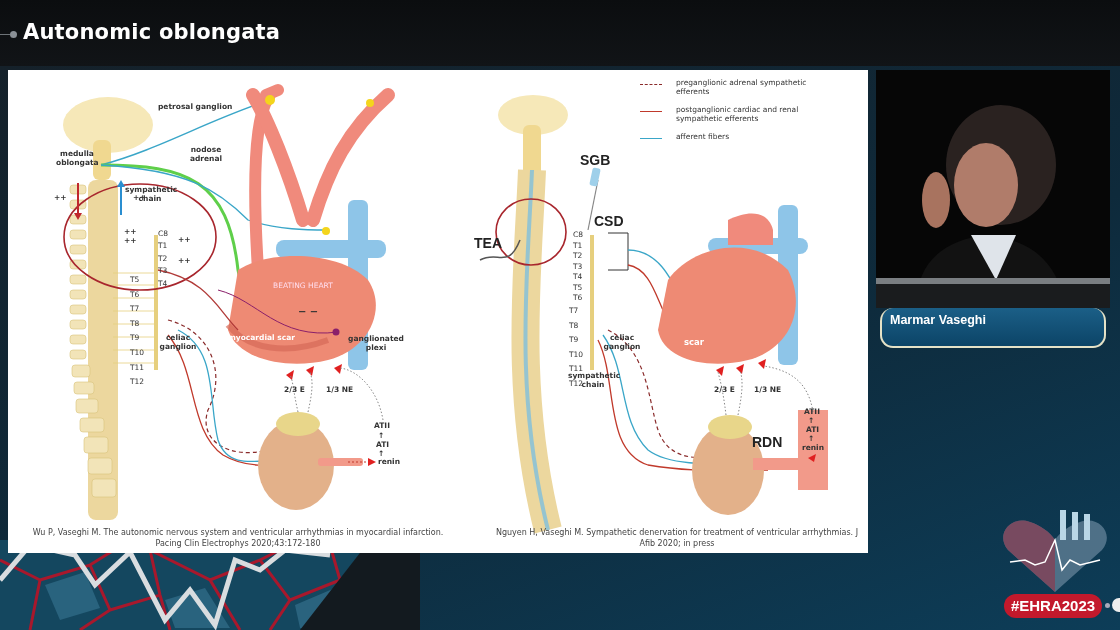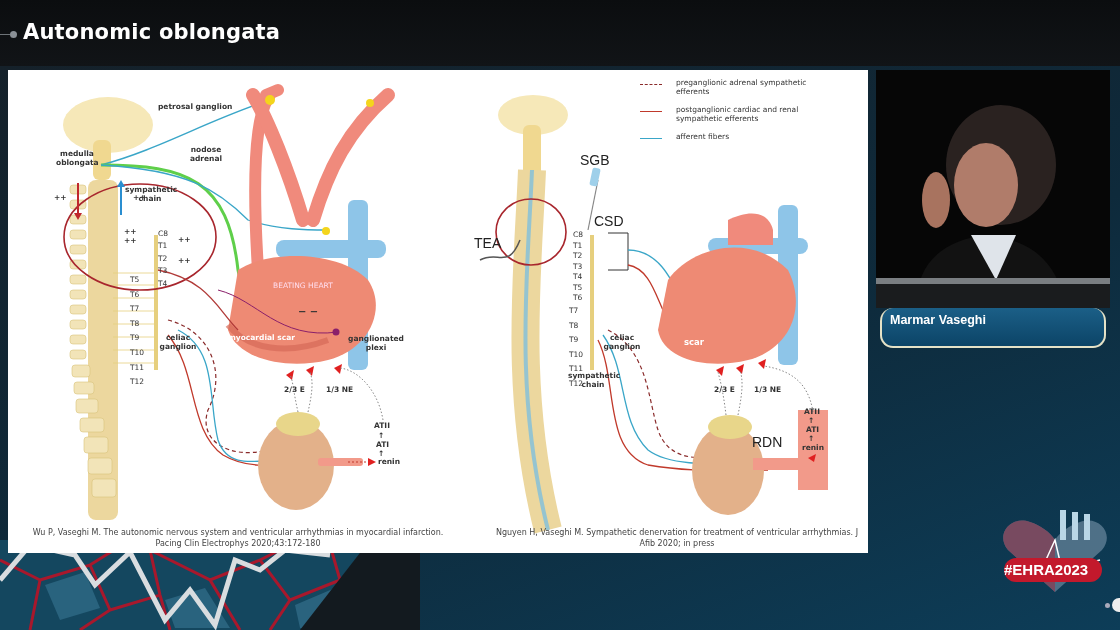--- a/index.html
+++ b/index.html
@@ -8,26 +8,26 @@
   .title-dot { position: absolute; left: 10px; top: 31px; width: 7px; height: 7px; border-radius: 50%; background: #8a9096; }
   .title-line { position: absolute; left: 0; top: 34px; width: 10px; height: 1px; background: #6d7378; }
   .slide-title { position: absolute; left: 23px; top: 20px; color: #fff; font-weight: bold; font-size: 21px; letter-spacing: 0.2px; }
   .bg-lower { position: absolute; left: 0; top: 66px; width: 1120px; height: 564px; background: linear-gradient(160deg,#15212a 0%,#0e2a3b 55%,#0d3d58 100%); }
   .mosaic { position: absolute; left: 0; top: 540px; width: 420px; height: 90px; overflow: hidden; }
   .slide { position: absolute; left: 8px; top: 70px; width: 860px; height: 483px; background: #fff; }
   .cam { position: absolute; left: 876px; top: 70px; width: 234px; height: 238px; background: #050505; overflow: hidden; }
   .lower-third { position: absolute; left: 880px; top: 308px; width: 226px; height: 40px; background: linear-gradient(180deg,#1b5f87,#0c4467); border-radius: 13px; border: 2px solid #e5e2c7; border-top: none; padding: 5px 8px; }
   .lt-name { color: #fff; font-weight: bold; font-size: 12.5px; font-family: "Liberation Sans", sans-serif; }
   .lt-country { color: #fff; font-size: 12.5px; font-family: "Liberation Sans", sans-serif; }
-  .hashtag { position: absolute; left: 1004px; top: 558px; width: 98px; height: 24px; border-radius: 12px; background: #c3192c; color: #fff; font-weight: bold; font-size: 15px; text-align: left; line-height: 24px; font-family: "Liberation Sans", sans-serif; }
+  .hashtag { position: absolute; left: 1004px; top: 594px; width: 98px; height: 24px; border-radius: 12px; background: #c3192c; color: #fff; font-weight: bold; font-size: 15px; text-align: center; line-height: 24px; font-family: "Liberation Sans", sans-serif; }
   .hash-dot { position: absolute; left: 1105px; top: 603px; width: 5px; height: 5px; border-radius: 50%; background: #aab; }
   .hash-circle { position: absolute; left: 1112px; top: 598px; width: 14px; height: 14px; border-radius: 50%; background: #eee; }
   .lbl { position: absolute; font-size: 7.5px; color: #333; font-family: "DejaVu Sans", sans-serif; line-height: 1.15; }
   .lbl.b { font-weight: bold; }
-  .big { position: absolute; font-weight: normal; font-size: 14px; color: #222; font-family: "Liberation Sans", sans-serif; }
+  .big { position: absolute; font-weight: bold; font-size: 14px; color: #222; font-family: "Liberation Sans", sans-serif; }
   .caption { position: absolute; font-size: 8px; color: #444; text-align: center; font-family: "DejaVu Sans", sans-serif; line-height: 1.35; }
   .legend { position: absolute; left: 640px; top: 78px; }
   .leg-row { display: flex; align-items: flex-start; margin-bottom: 8px; }
   .leg-swatch { width: 22px; height: 0; margin-top: 6px; margin-right: 14px; }
   .leg-text { font-size: 7.5px; color: #333; line-height: 1.25; width: 160px; }
 </style>
 </head>
 <body>
 
 <div class="topbar">

